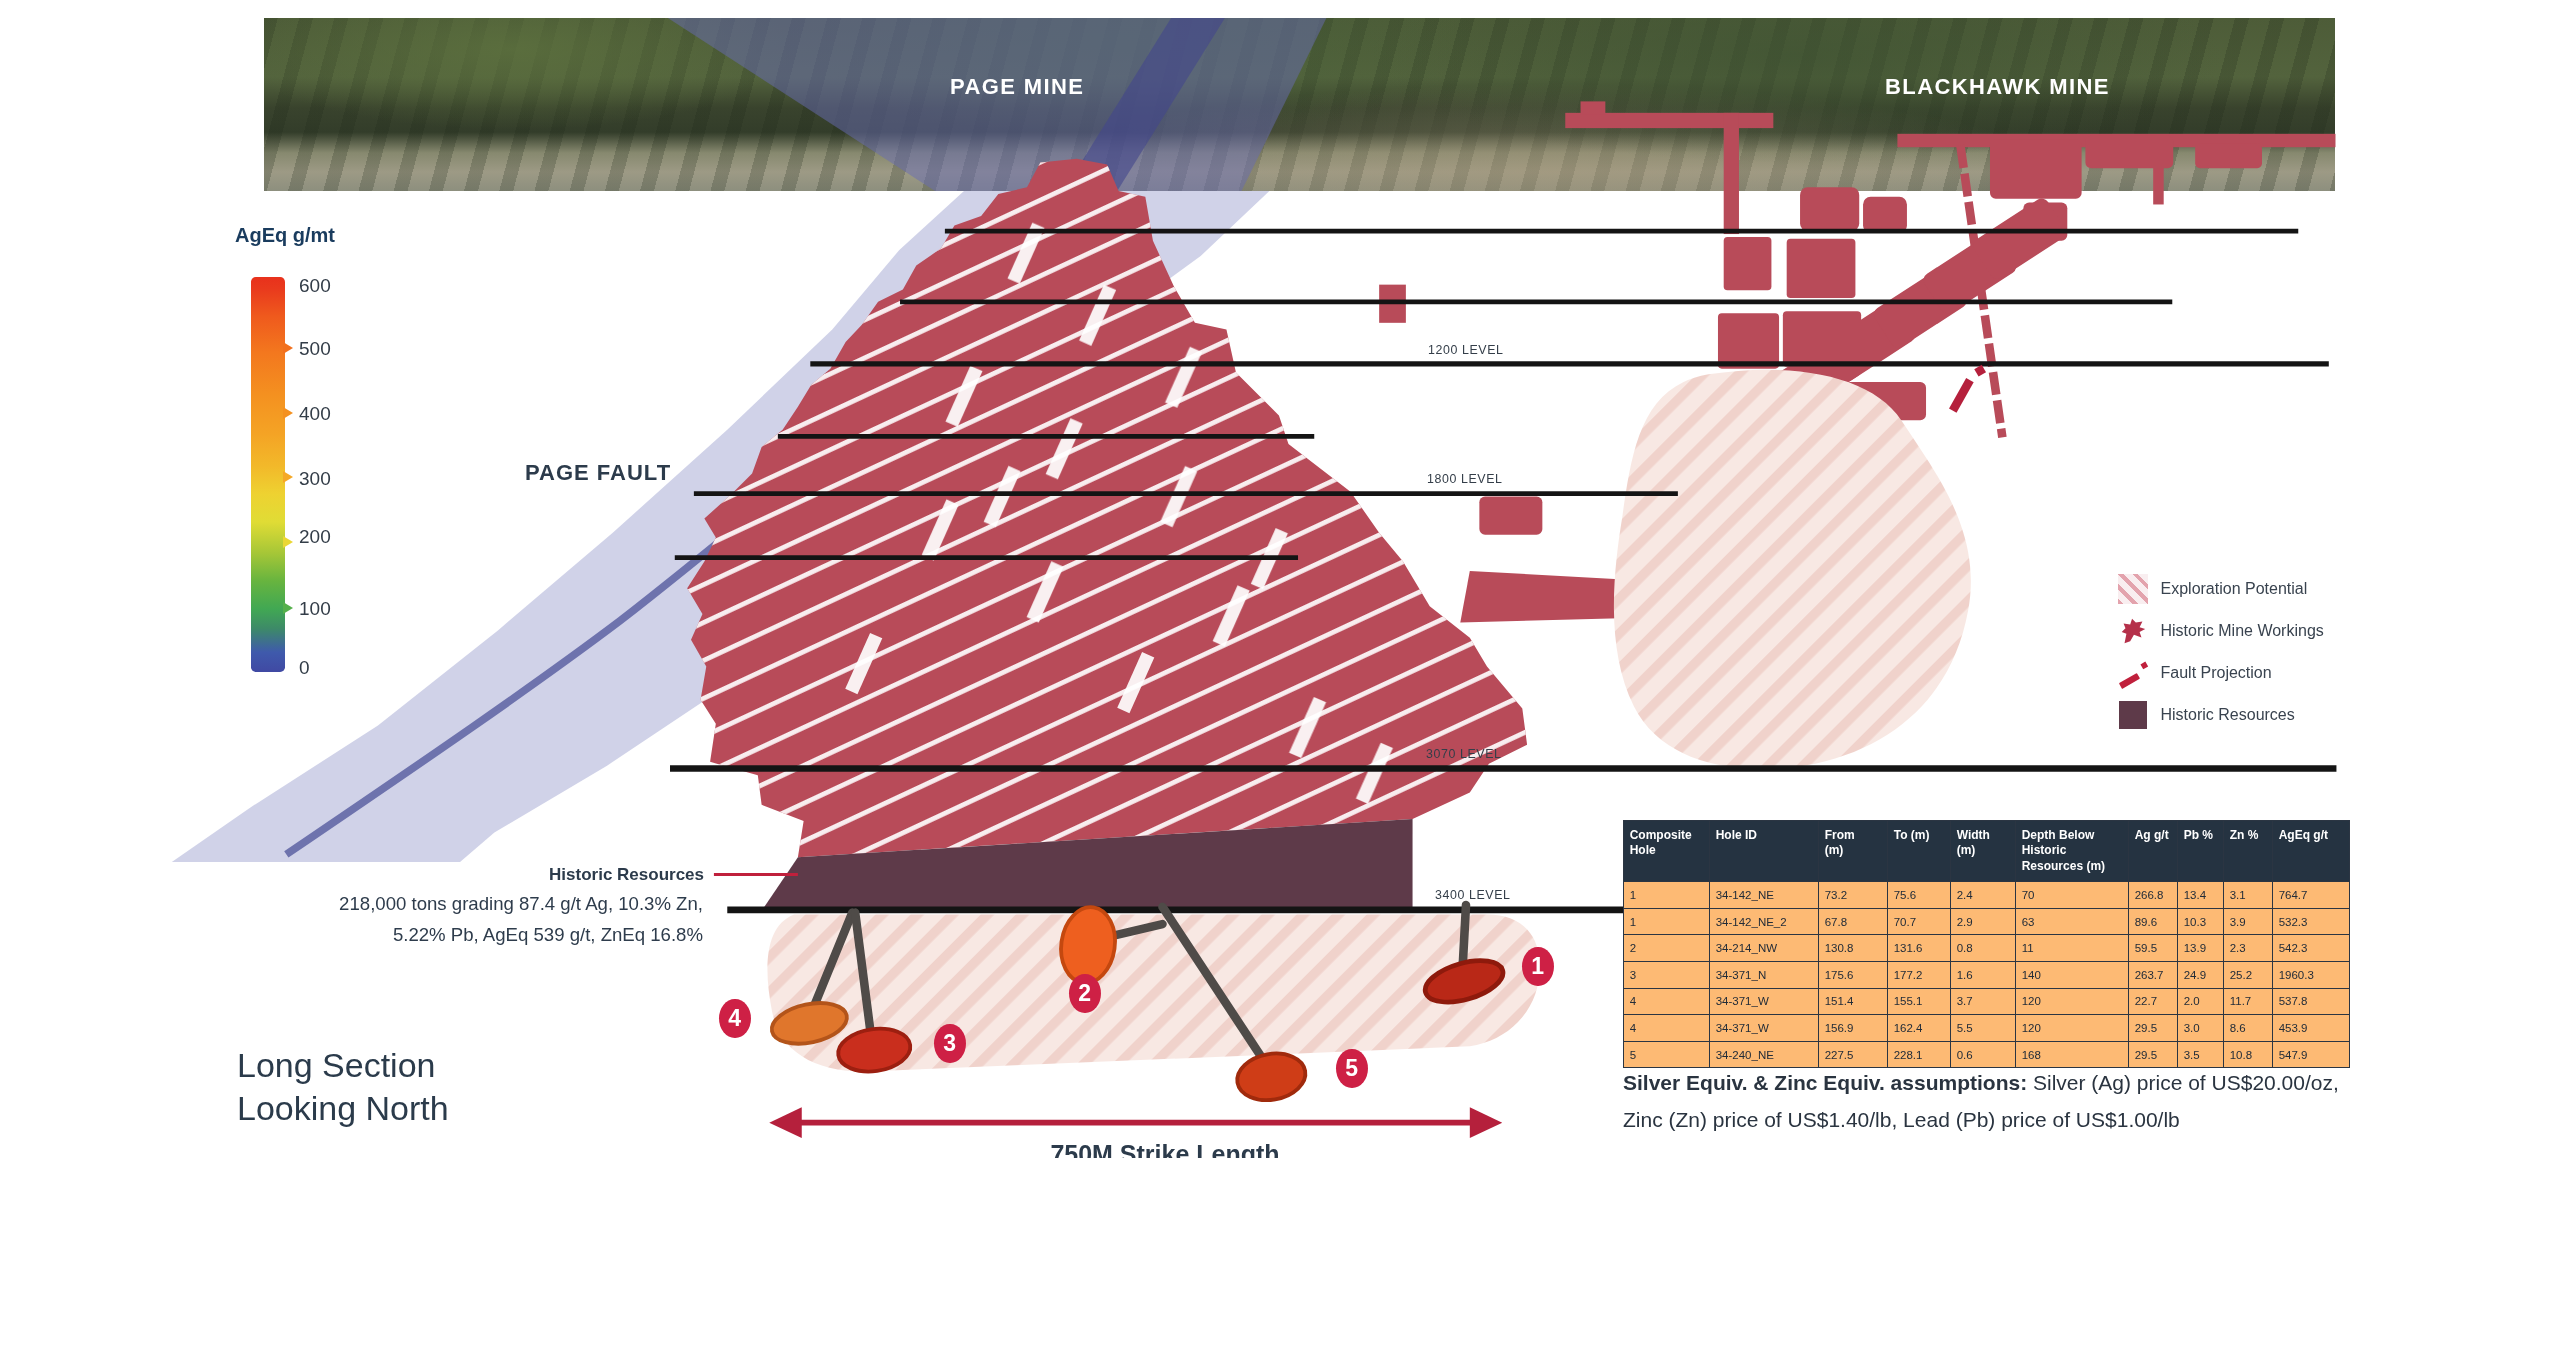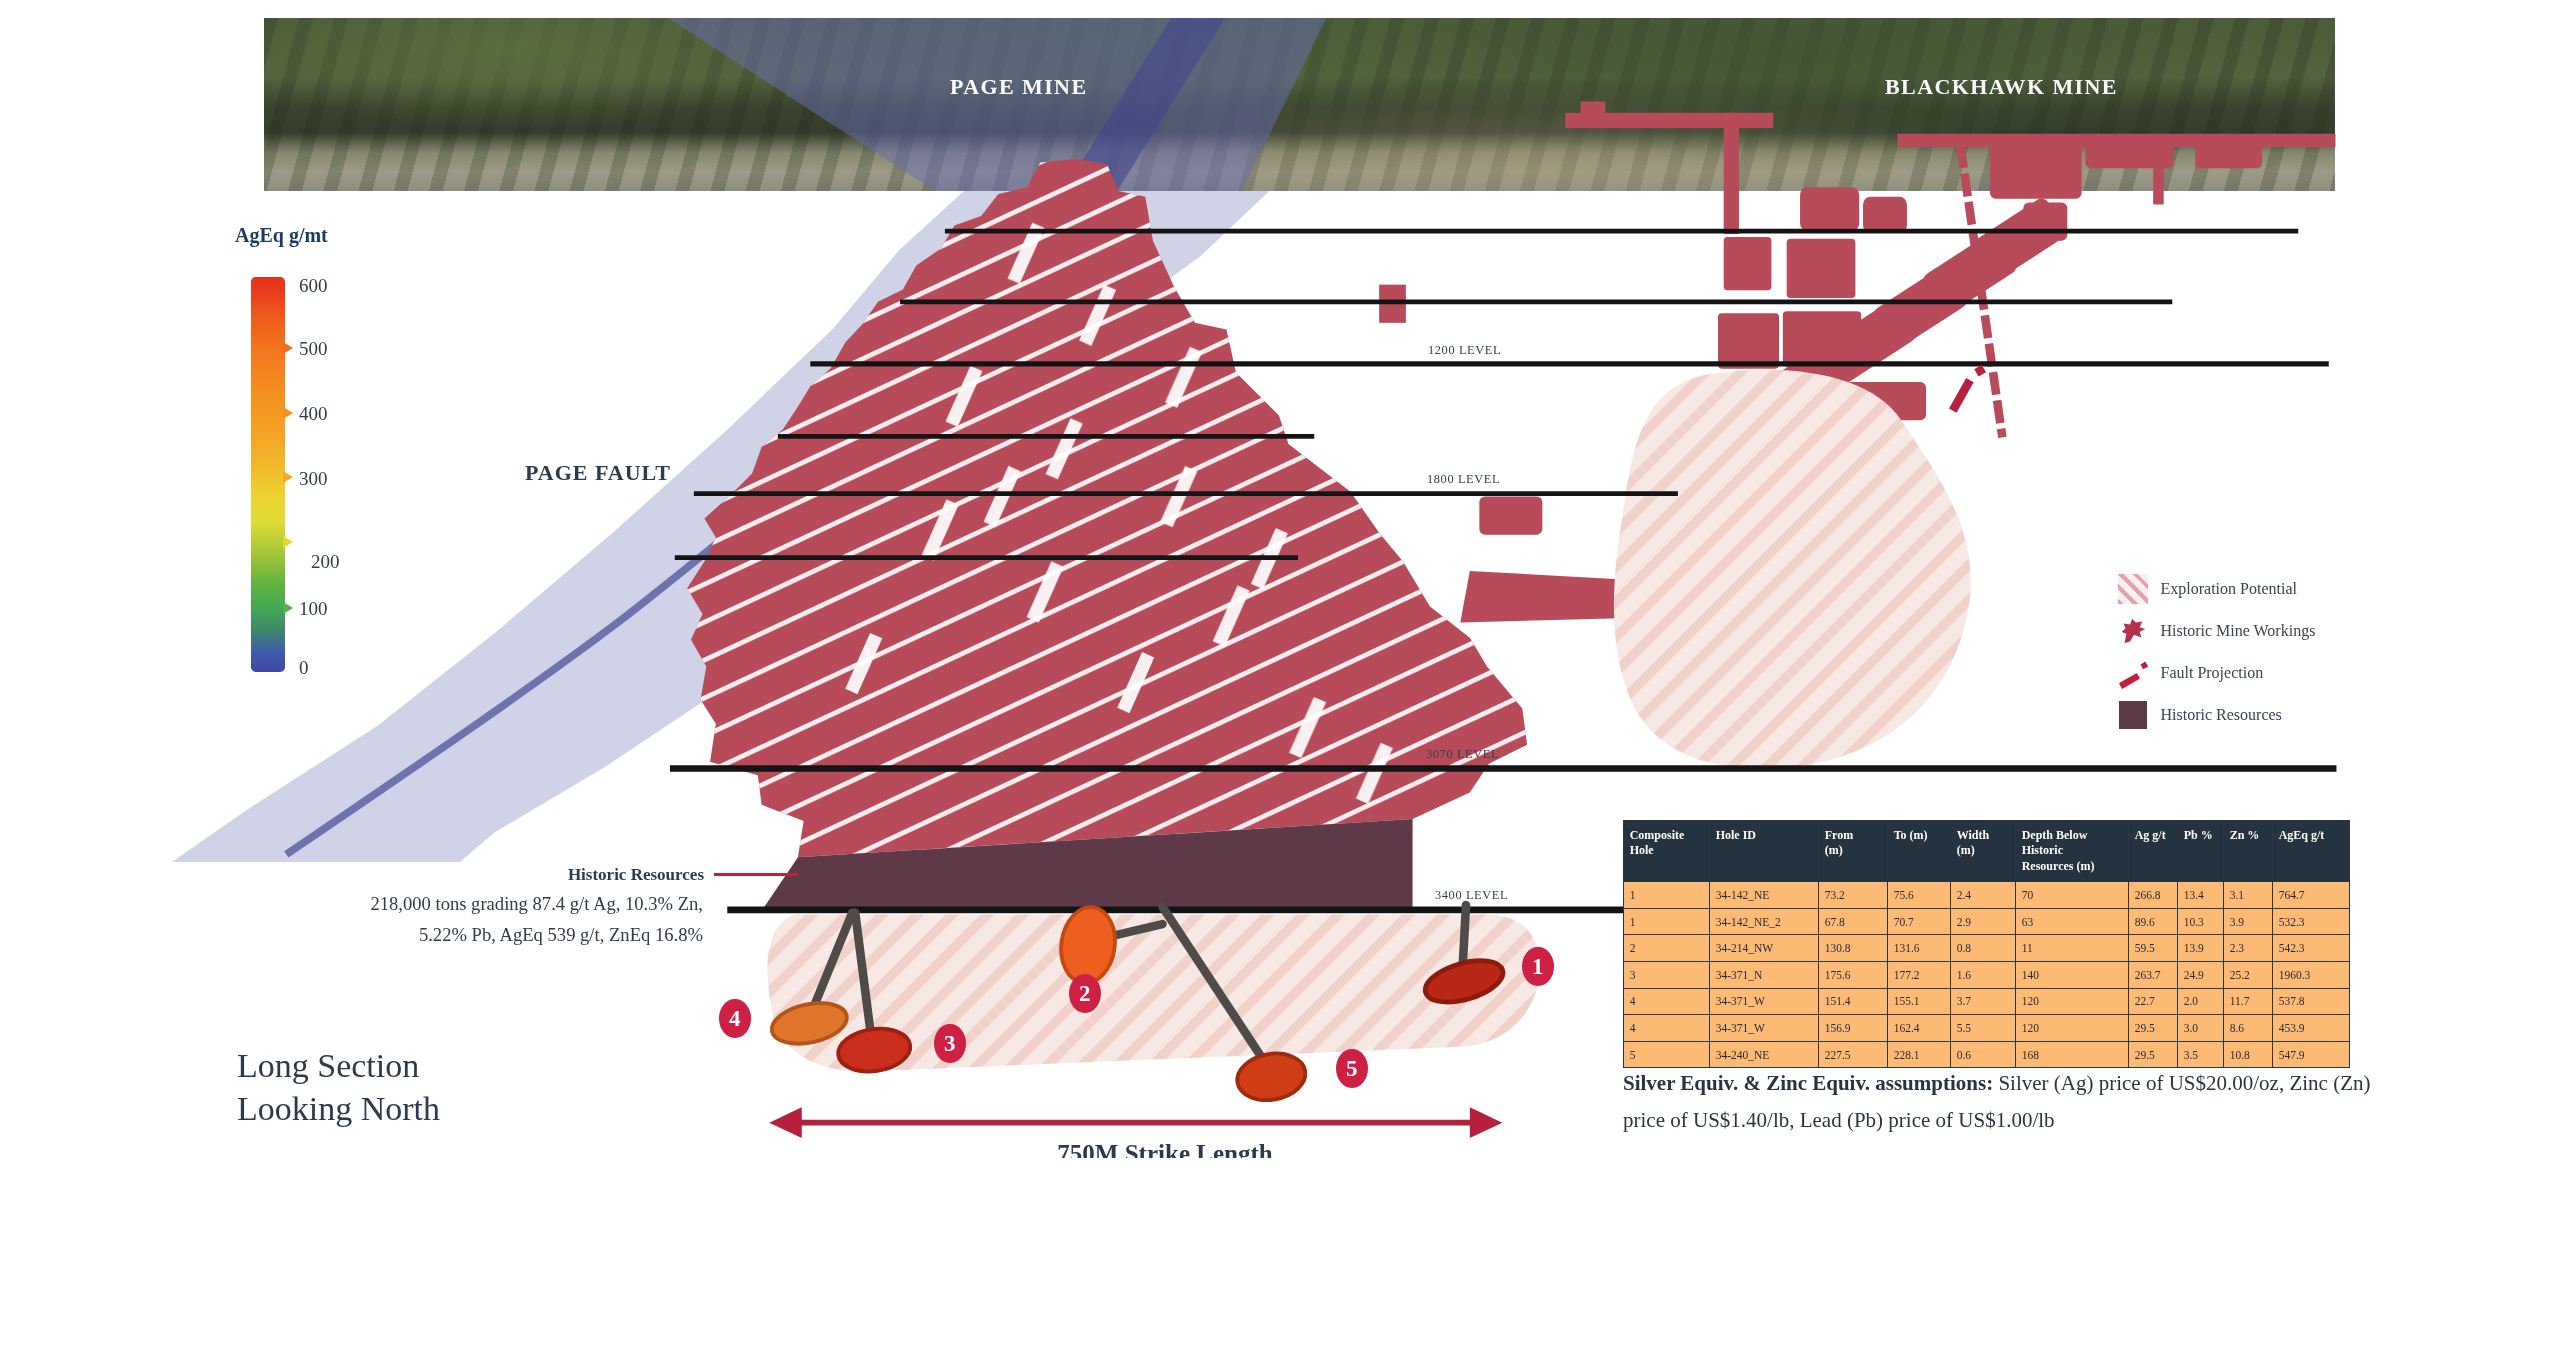--- a/index.html
+++ b/index.html
@@ -1,17 +1,17 @@
 <!DOCTYPE html>
 <html><head>
 <meta charset="utf-8">
 <style>
   html,body{margin:0;padding:0;background:#fff;}
   .stage{position:relative;width:2576px;height:1158px;background:#fff;overflow:hidden;
-         font-family:Liberation Serif, serif;color:#2c3b4b;}
+         font-family:Liberation Sans, sans-serif;color:#2c3b4b;}
   .abs{position:absolute;}
 
   
   .photo{left:264px;top:18px;width:2071px;height:173px;overflow:hidden;
     background-image:
       radial-gradient(ellipse 401px 115px at 12% 18%, rgba(92,112,62,.85), rgba(0,0,0,0) 70%),
       radial-gradient(ellipse 496px 143px at 42% 12%, rgba(72,97,56,.75), rgba(0,0,0,0) 70%),
       radial-gradient(ellipse 611px 153px at 74% 22%, rgba(62,82,50,.7), rgba(0,0,0,0) 70%),
       radial-gradient(ellipse 668px 115px at 62% 88%, rgba(168,154,125,.5), rgba(0,0,0,0) 75%),
       repeating-linear-gradient(105deg, rgba(30,40,24,.22) 0 13.4px, rgba(0,0,0,0) 13.4px 34px),
@@ -213,21 +213,21 @@
       <polygon points="1574,1176 1540,1160 1540,1192"></polygon>
     </g>
   </svg>
 
   <div class="abs scale-title">AgEq g/mt</div>
   <div class="abs scale-bar"></div>
   <div class="abs scale-tick" style="top:275px;">600</div>
   <div class="abs scale-tick" style="top:338px;">500</div>
   <div class="abs scale-tick" style="top:403px;">400</div>
   <div class="abs scale-tick" style="top:468px;">300</div>
-  <div class="abs scale-tick" style="top:551px;margin-left:12px;">200</div>
+  <div class="abs scale-tick" style="top:526px;">200</div>
   <div class="abs scale-tick" style="top:598px;">100</div>
   <div class="abs scale-tick" style="top:657px;">0</div>
   <div class="abs tri" style="top:342px;border-left-color:#f2701d;"></div>
   <div class="abs tri" style="top:407px;border-left-color:#f49120;"></div>
   <div class="abs tri" style="top:471px;border-left-color:#f5a826;"></div>
   <div class="abs tri" style="top:536px;border-left-color:#ead733;"></div>
   <div class="abs tri" style="top:602px;border-left-color:#55b04b;"></div>
 
   <div class="abs page-fault" style="left:525px;top:460px;">PAGE FAULT</div>
   <div class="abs lvl" style="left:1428px;top:343px;">1200 LEVEL</div>

